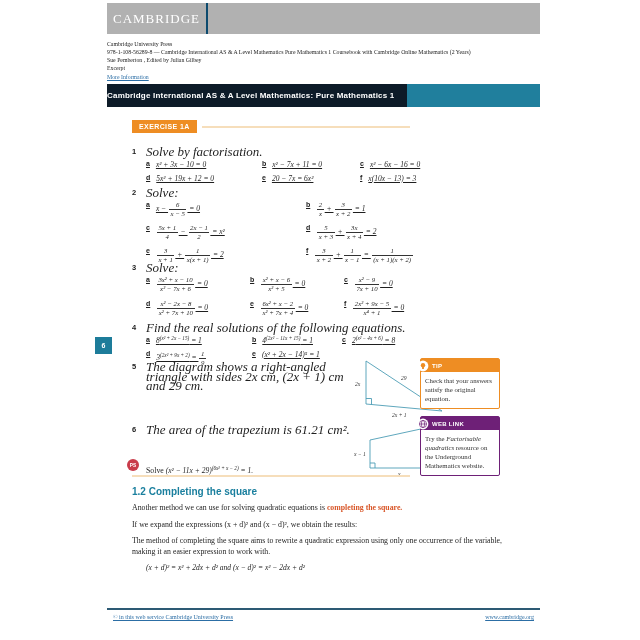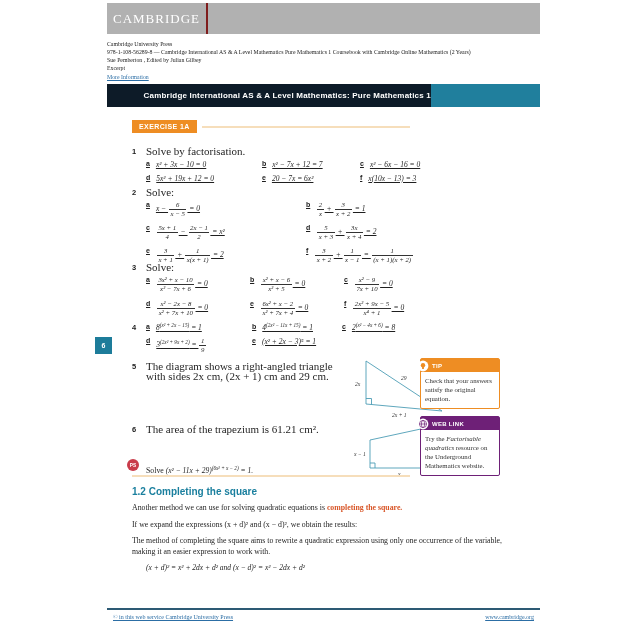--- a/index.html
+++ b/index.html
@@ -3,45 +3,45 @@
 <meta charset="utf-8">
 <style>
   html,body{margin:0;padding:0;background:#fff;}
   body{width:640px;height:640px;position:relative;overflow:hidden;
        font-family:"Liberation Serif","DejaVu Serif",serif;color:#1f1f1f;
        -webkit-font-smoothing:antialiased;}
   .sans{font-family:"Liberation Sans","DejaVu Sans",sans-serif;}
 
   
   .graybar{position:absolute;left:107px;top:3px;width:433px;height:31px;background:#b1b1b1;display:flex;}
-  .logo-block{width:99px;height:100%;border-right:2px solid #7f1d1d;display:flex;align-items:center;justify-content:center;}
+  .logo-block{width:99px;height:100%;border-right:2px solid #0c4a6e;display:flex;align-items:center;justify-content:center;}
   .logo-text{color:#fff;font-size:13px;letter-spacing:1px;font-family:"Liberation Serif",serif;}
   .meta{position:absolute;left:107px;top:40px;width:433px;font-size:5.8px;line-height:8px;color:#222;}
   .meta a,.linkish{color:#2c6ea5;text-decoration:underline;cursor:pointer;}
   .titlebar{position:absolute;left:107px;top:84px;width:433px;height:23px;display:flex;}
-  .titlebar-navy{width:324px;height:100%;background:#0d1b28;display:flex;align-items:center;justify-content:flex-end;}
+  .titlebar-navy{width:300px;height:100%;background:#0d1b28;display:flex;align-items:center;justify-content:flex-start;}
   .titlebar-navy span{color:#fff;font-weight:bold;font-size:8px;letter-spacing:.2px;}
   .titlebar-teal{flex:1;height:100%;background:#207f9d;}
 
   
   .pagenum{position:absolute;left:95px;top:337px;width:17px;height:17px;background:#1d7c9a;
            color:#fff;font-weight:bold;font-size:7px;display:flex;align-items:center;justify-content:center;}
 
   
   .content{position:absolute;left:132px;top:120px;width:408px;height:520px;}
   .ex-row{position:absolute;top:0;left:0;width:278px;display:flex;align-items:center;}
   .ex-badge{background:#ee8d23;color:#fff;font-weight:bold;font-size:7px;letter-spacing:.4px;
             padding:3px 7px;font-family:"Liberation Sans",sans-serif;}
   .ex-line{flex:1;height:2px;background:#f6debb;margin-left:5px;}
   .q7-line{position:absolute;top:355px;left:0;width:278px;height:2px;background:#f6debb;}
 
   .q{position:absolute;left:0;right:0;display:flex;}
   .qnum{width:14px;flex-shrink:0;font-weight:bold;font-size:7.5px;font-family:"Liberation Sans",sans-serif;color:#1a1a1a;}
   .qbody{flex:1;position:relative;}
-  .qintro{font-size:11px;line-height:9.5px;margin-bottom:3px;color:#1f1f1f;}
+  .qintro{font-size:13px;line-height:9.5px;margin-bottom:3px;color:#1f1f1f;font-style:italic;}
 
   .eqgrid{display:grid;}
   .g-q1{grid-template-columns:116px 98px 1fr;row-gap:5px;}
   .g-q2{grid-template-columns:160px 1fr;row-gap:6px;}
   .g-q3{grid-template-columns:104px 94px 1fr;row-gap:7px;}
   .g-q4{grid-template-columns:106px 90px 1fr;row-gap:5px;}
   .g-one{grid-template-columns:1fr;row-gap:6px;}
   .eqcell{display:flex;align-items:flex-start;text-decoration:underline;}
   .eq-lbl{font-weight:bold;font-size:7px;font-family:"Liberation Sans",sans-serif;margin-right:6px;color:#1a1a1a;}
   .math{font-style:italic;font-size:7.5px;color:#1f1f1f;white-space:nowrap;}
@@ -124,21 +124,21 @@
     <span class="qnum">1</span>
     <div class="qbody">
       <div class="qintro">Solve by factorisation.</div>
       <div class="eqgrid g-q1">
           <div class="eqcell">
             <span class="eq-lbl">a</span>
             <span class="math">x² + 3x − 10 = 0</span>
           </div>
           <div class="eqcell">
             <span class="eq-lbl">b</span>
-            <span class="math">x² − 7x + 12 = 7</span>
+            <span class="math">x² − 7x + 11 = 0</span>
           </div>
           <div class="eqcell">
             <span class="eq-lbl">c</span>
             <span class="math">x² − 6x − 16 = 0</span>
           </div>
           <div class="eqcell">
             <span class="eq-lbl">d</span>
             <span class="math">5x² + 19x + 12 = 0</span>
           </div>
           <div class="eqcell">
@@ -269,20 +269,21 @@
                 <span class="fden">x⁴ + 1</span>
               </span> = 0</span>
           </div>
         </div>
     </div>
   </div>
 
   <div class="q" style="top:203px">
     <span class="qnum">4</span>
     <div class="qbody">
+      <div class="qintro">Find the real solutions of the following equations.</div>
       <div class="eqgrid g-q4">
           <div class="eqcell">
             <span class="eq-lbl">a</span>
             <span class="math">8<sup>(x² + 2x − 15)</sup> = 1</span>
           </div>
           <div class="eqcell">
             <span class="eq-lbl">b</span>
             <span class="math">4<sup>(2x² − 11x + 15)</sup> = 1</span>
           </div>
           <div class="eqcell">
@@ -291,21 +292,21 @@
           </div>
           <div class="eqcell">
             <span class="eq-lbl">d</span>
             <span class="math">3<sup>(2x² + 9x + 2)</sup> = <span class="frac">
                 <span class="fnum">1</span>
                 <span class="fden">9</span>
               </span></span>
           </div>
           <div class="eqcell">
             <span class="eq-lbl">e</span>
-            <span class="math">(x² + 2x − 3)⁵ = 1</span>
+            <span class="math">(x² + 2x − 14)⁵ = 1</span>
           </div>
         </div>
     </div>
   </div>
 
   <div class="q" style="top:242px">
     <span class="qnum">5</span>
     <div class="qbody">
       <div class="qintro" style="width:198px">The diagram shows a right-angled triangle with sides 2x cm, (2x + 1) cm and 29 cm.</div>
       <svg class="diag" style="left:208px;top:-4px" width="100" height="60" viewBox="0 0 100 60">

